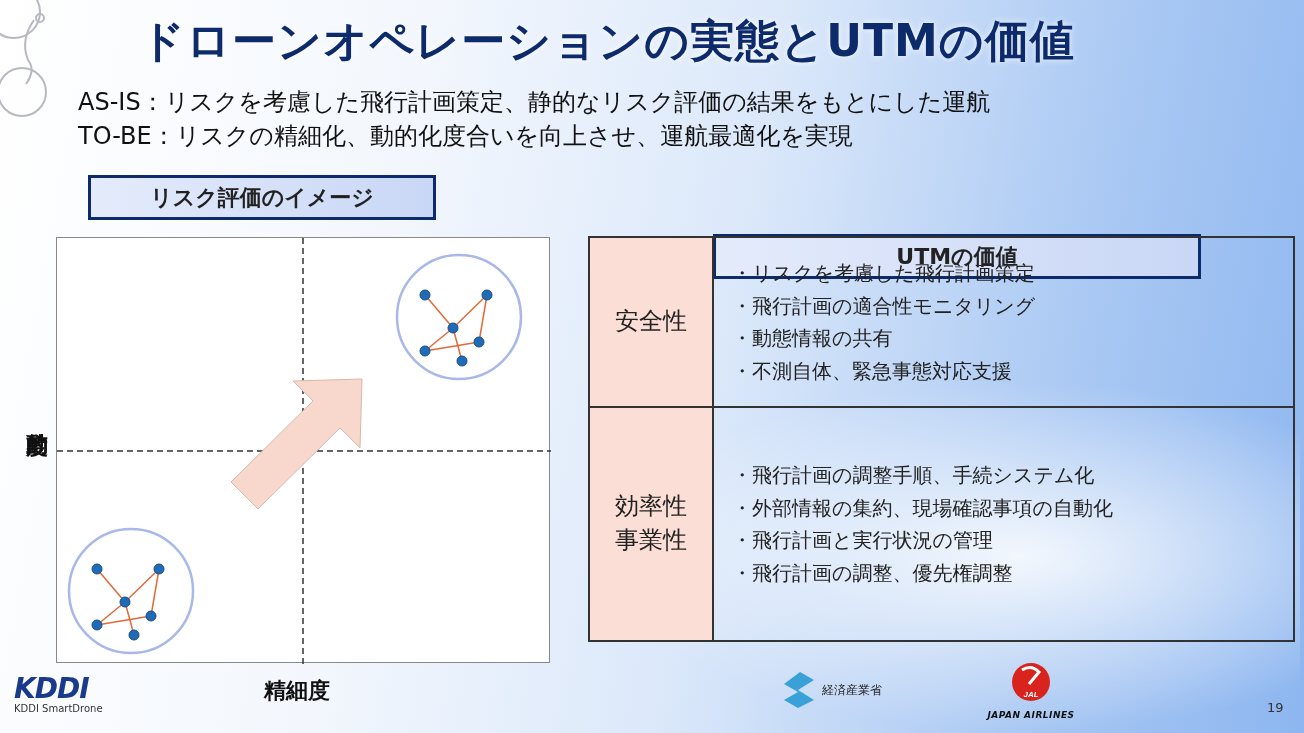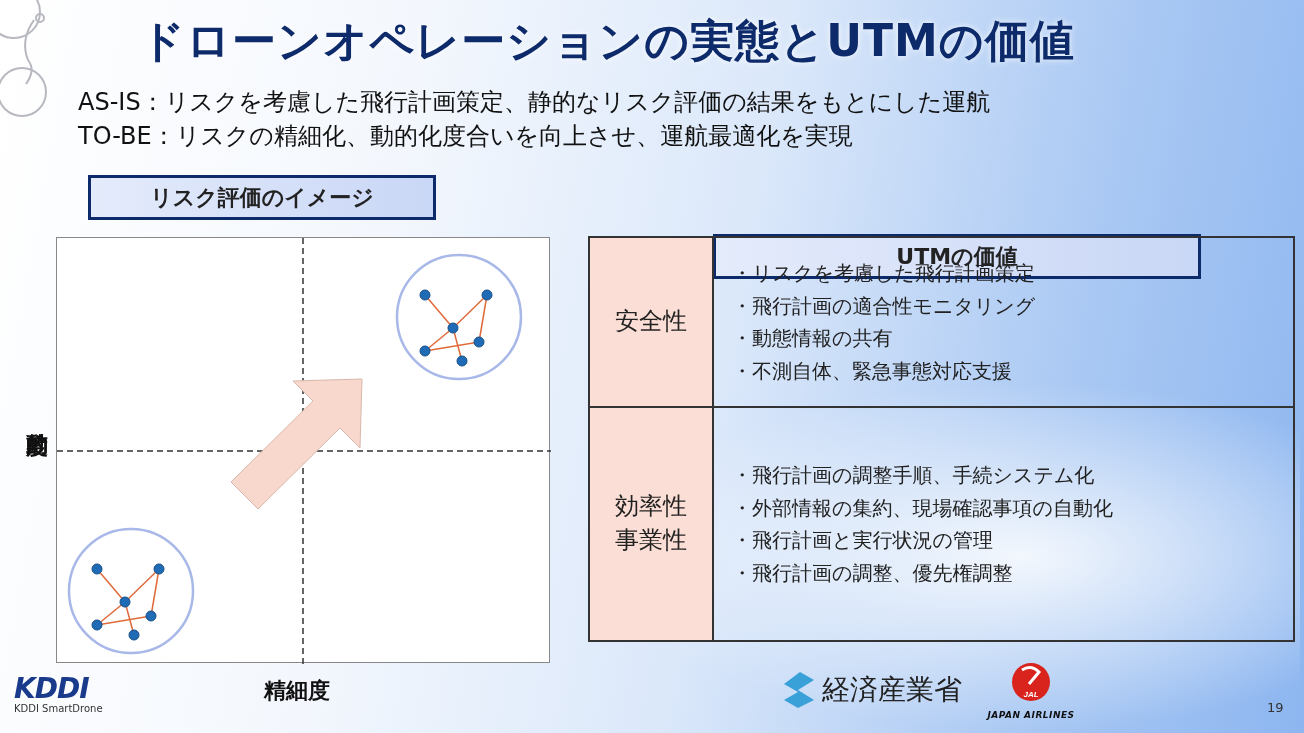--- a/index.html
+++ b/index.html
@@ -44,21 +44,21 @@
   }
   .row-top { border-bottom: 2px solid #333; }
   .items { display: flex; flex-direction: column; justify-content: center; padding-left: 18px; }
   .items div { font-size: 20px; color: #222; line-height: 32.5px; white-space: nowrap; }
   .items div::before { content: "・"; }
   .footer-logo { position: absolute; z-index: 2; }
   .kddi { left: 14px; top: 672px; }
   .kddi-main { font-size: 28px; font-weight: bold; font-style: italic; color: #1a3a8c; letter-spacing: -1px; }
   .kddi-sub { font-size: 10px; color: #333; margin-top: -2px; }
   .meti { left: 780px; top: 670px; display: flex; align-items: center; gap: 4px; }
-  .meti-txt { font-size: 28px; color: #222; }
+  .meti-txt { font-size: 12px; color: #222; }
   .jal { left: 966px; top: 660px; text-align: center; width: 130px; }
   .jal-txt { font-size: 9px; font-weight: bold; font-style: italic; color: #111; letter-spacing: 0.5px; }
   .mri { left: 1116px; top: 664px; font-size: 46px; font-weight: bold; font-style: italic; color: #1846a4; letter-spacing: -2px; }
   .pageno { position: absolute; left: 1267px; top: 700px; font-size: 13px; color: #333; z-index: 2; }
 </style>
 </head>
 <body>
 
 <div class="slide">
 

